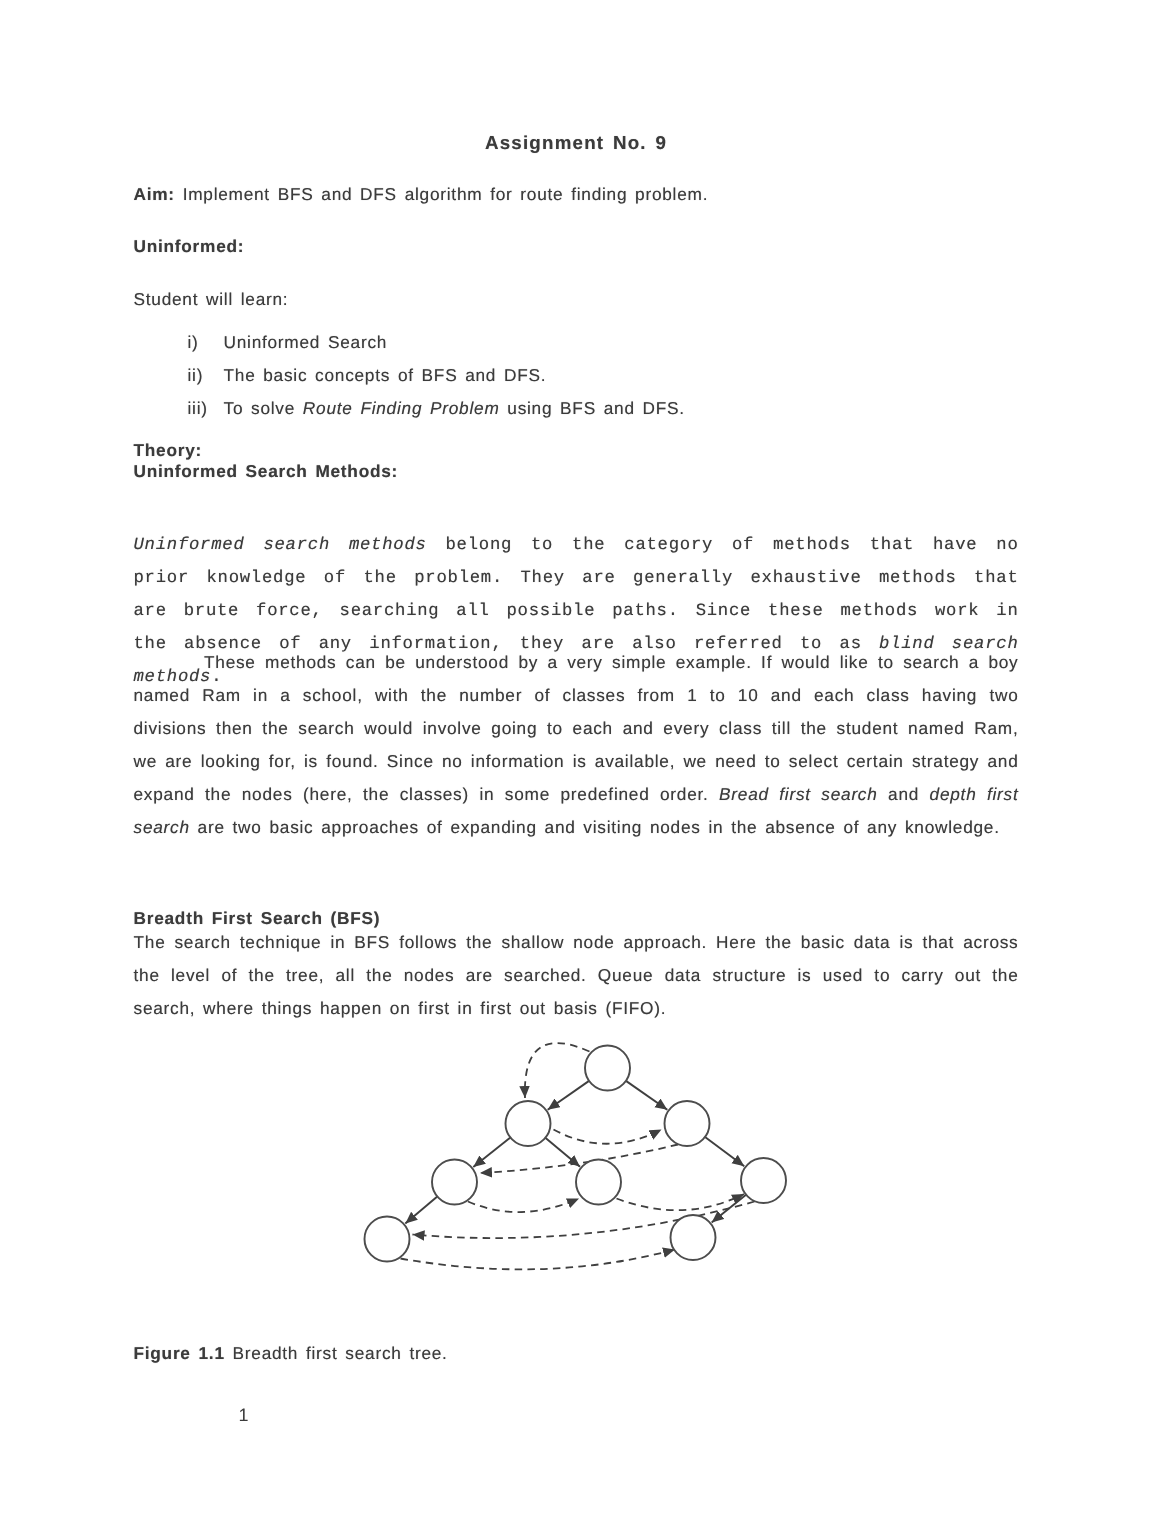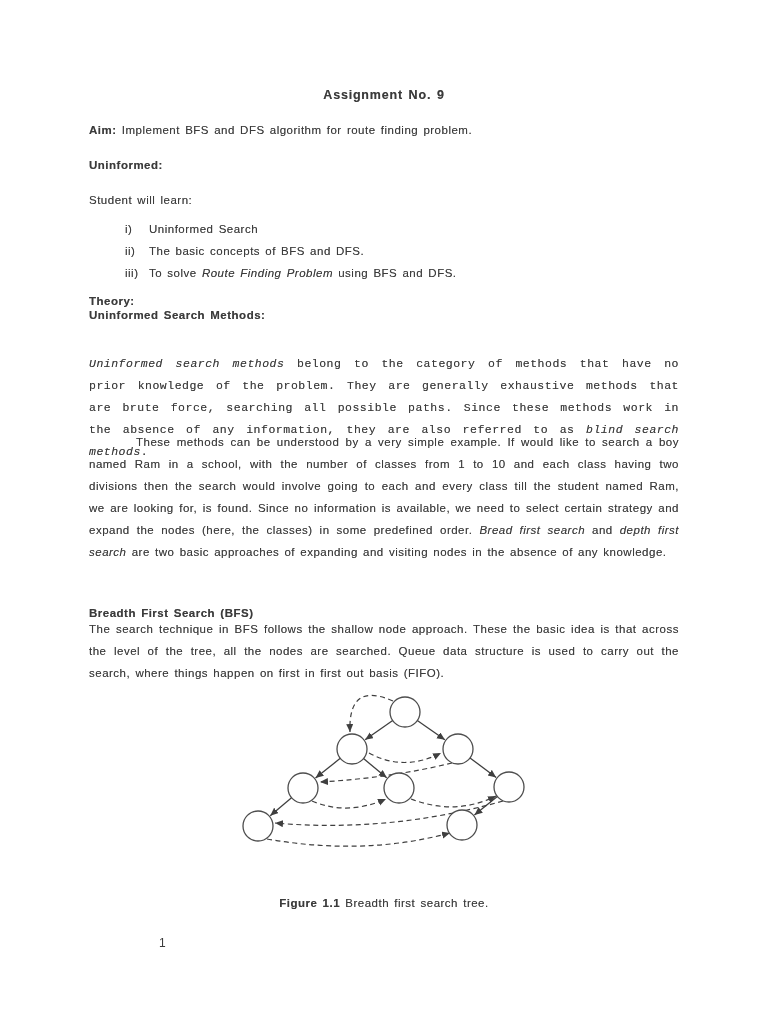--- a/index.html
+++ b/index.html
@@ -30,21 +30,21 @@
   .marker { display:inline-block; width:24px; }
   .theory { top:290px; font-weight:700; }
   .uninf-heading { top:304px; font-weight:700; }
   .para { text-align:justify; }
   .para1 { top:353px;font-family:Liberation Mono, monospace; }
   .para2 { top:431px; text-indent:47px; }
   .bfs-heading { top:586px; font-weight:700;margin-top:16px; }
   .para3 { top:618px; }
   .bd { font-weight:700; }
   .it { font-style:italic; }
-  .caption { top:892px; text-align:center; }
+  .caption { top:892px; }
   .figure-svg { position:absolute; left:225px; top:685px; width:330px; height:180px; }
   .tnode { fill:#ffffff; stroke:#4d4d4d; stroke-width:1.3; }
   .tedge { stroke:#3f3f3f; stroke-width:1.3; }
   .tarc  { fill:none; stroke:#3f3f3f; stroke-width:1.2; stroke-dasharray:5 3.5; }
   .footer {
     position:absolute; left:156px; top:933px;
     display:flex; align-items:center;
     font-size:12px; letter-spacing:0.4px;
     text-shadow:none;
   }
@@ -80,21 +80,21 @@
   <div class="blk theory">Theory:</div>
 
   <div class="blk uninf-heading">Uninformed Search Methods:</div>
 
   <div class="blk para para1"><span class="it">Uninformed search methods</span><span> belong to the category of methods that have no prior knowledge of the problem. They are generally exhaustive methods that are brute force, searching all possible paths. Since these methods work in the absence of any information, they are also referred to as </span><span class="it">blind search methods</span><span>.</span></div>
 
   <div class="blk para para2"><span>These methods can be understood by a very simple example. If would like to search a boy named Ram in a school, with the number of classes from 1 to 10 and each class having two divisions then the search would involve going to each and every class till the student named Ram, we are looking for, is found. Since no information is available, we need to select certain strategy and expand the nodes (here, the classes) in some predefined order. </span><span class="it">Bread first search</span><span> and </span><span class="it">depth first search</span><span> are two basic approaches of expanding and visiting nodes in the absence of any knowledge.</span></div>
 
   <div class="blk bfs-heading">Breadth First Search (BFS)</div>
 
-  <div class="blk para para3">The search technique in BFS follows the shallow node approach. These the basic idea is that across the level of the tree, all the nodes are searched. Queue data structure is used to carry out the search, where things happen on first in first out basis (FIFO).</div>
+  <div class="blk para para3">The search technique in BFS follows the shallow node approach. Here the basic data is that across the level of the tree, all the nodes are searched. Queue data structure is used to carry out the search, where things happen on first in first out basis (FIFO).</div>
 
   <svg class="figure-svg" viewBox="225 685 330 180">
     <defs>
       <marker id="arw" markerUnits="userSpaceOnUse" markerWidth="9" markerHeight="8" refX="8" refY="3.5" orient="auto">
         <path d="M0,0 L8,3.5 L0,7 Z" fill="#3f3f3f"></path>
       </marker>
     </defs>
     <g>
         <line x1="392.70062874495176" y1="720.5863535176752" x2="365.1193293387181" y2="739.8412229144798" class="tedge" marker-end="url(#arw)"></line>
         <line x1="417.29937125504824" y1="720.5863535176752" x2="444.8806706612819" y2="739.8412229144798" class="tedge" marker-end="url(#arw)"></line>

